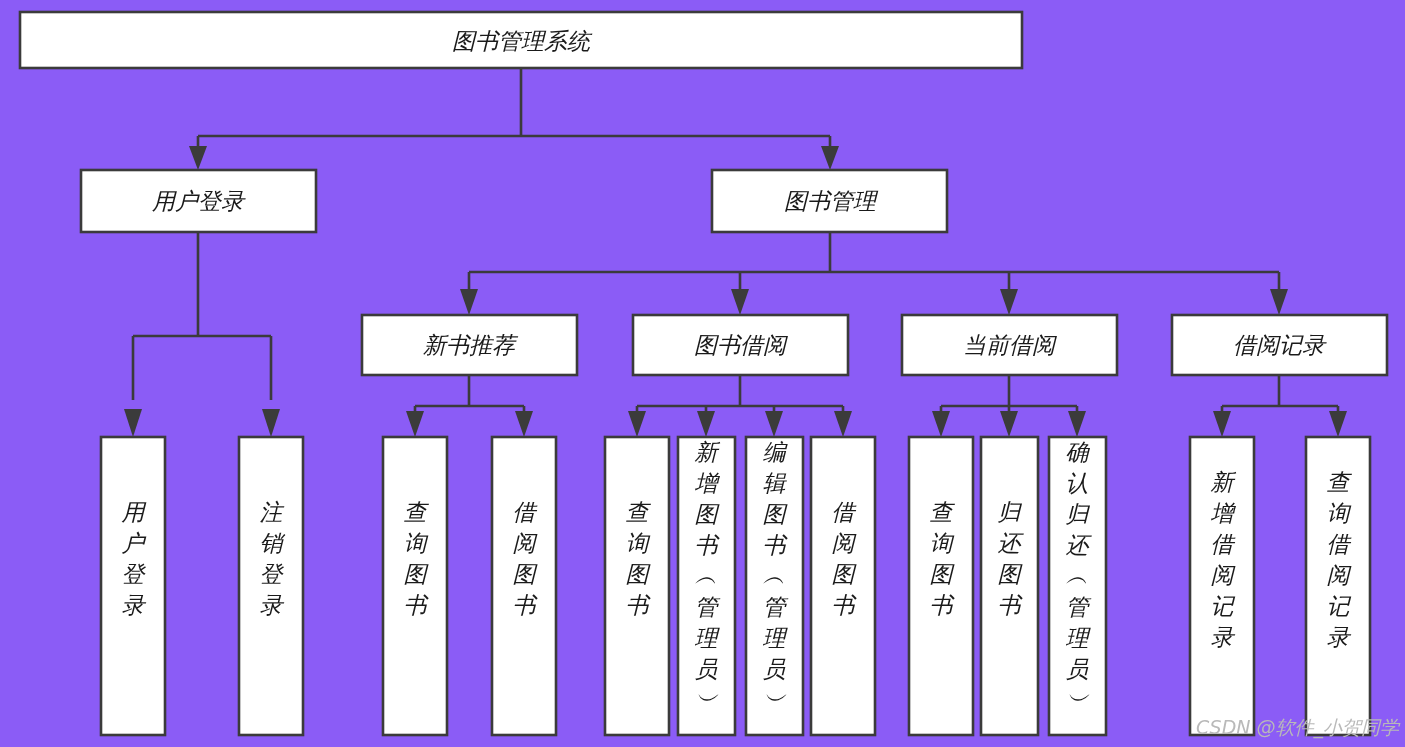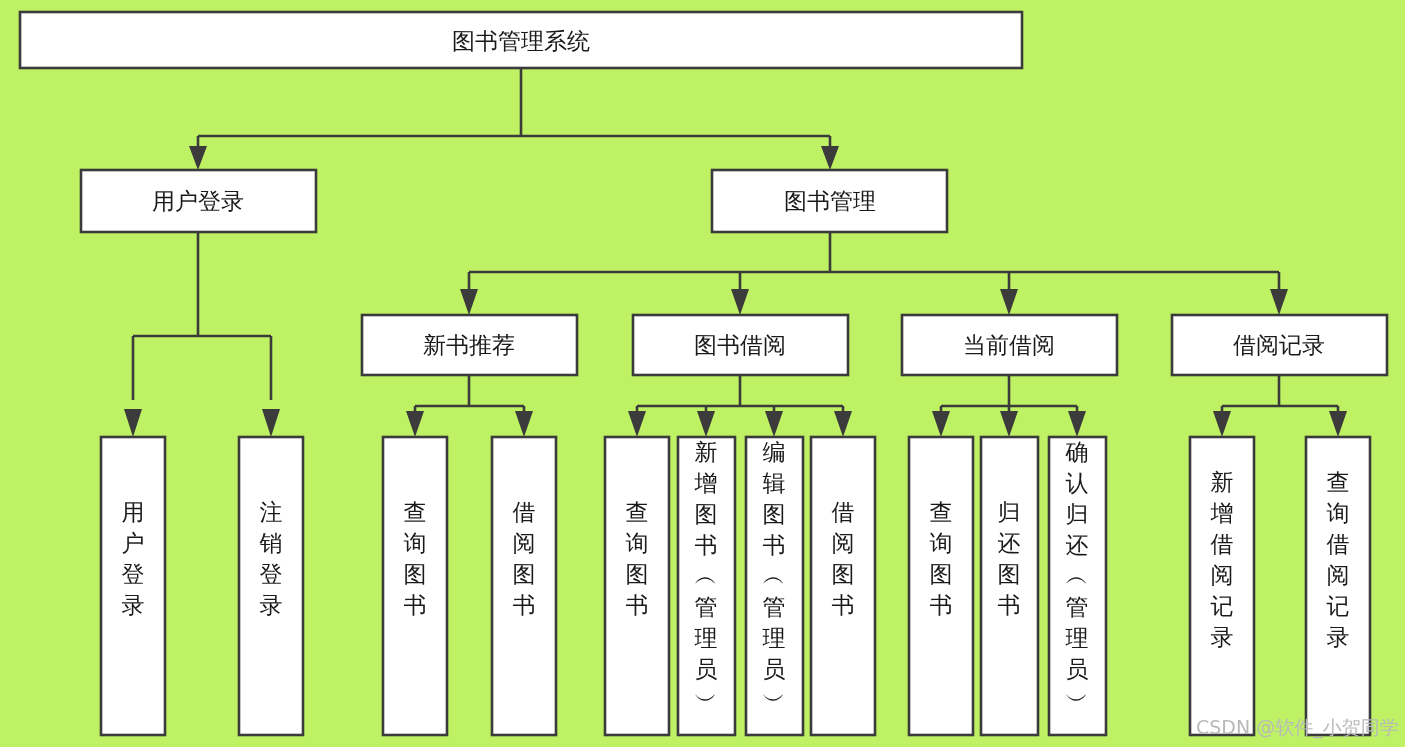--- a/index.html
+++ b/index.html
@@ -8,22 +8,23 @@
     padding: 0;
     background: #ffffff;
   }
   body {
     font-family: "DejaVu Sans", "Liberation Sans", sans-serif;
   }
   #diagram-root {
     position: relative;
     width: 1405px;
     height: 747px;
-    background: #bef264;
+    background: #8b5cf6;
     overflow: hidden;
+    font-style: italic;
   }
   svg#tree-svg {
     position: absolute;
     top: 0;
     left: 0;
     width: 1405px;
     height: 747px;
     display: block;
   }
   .node-box {

